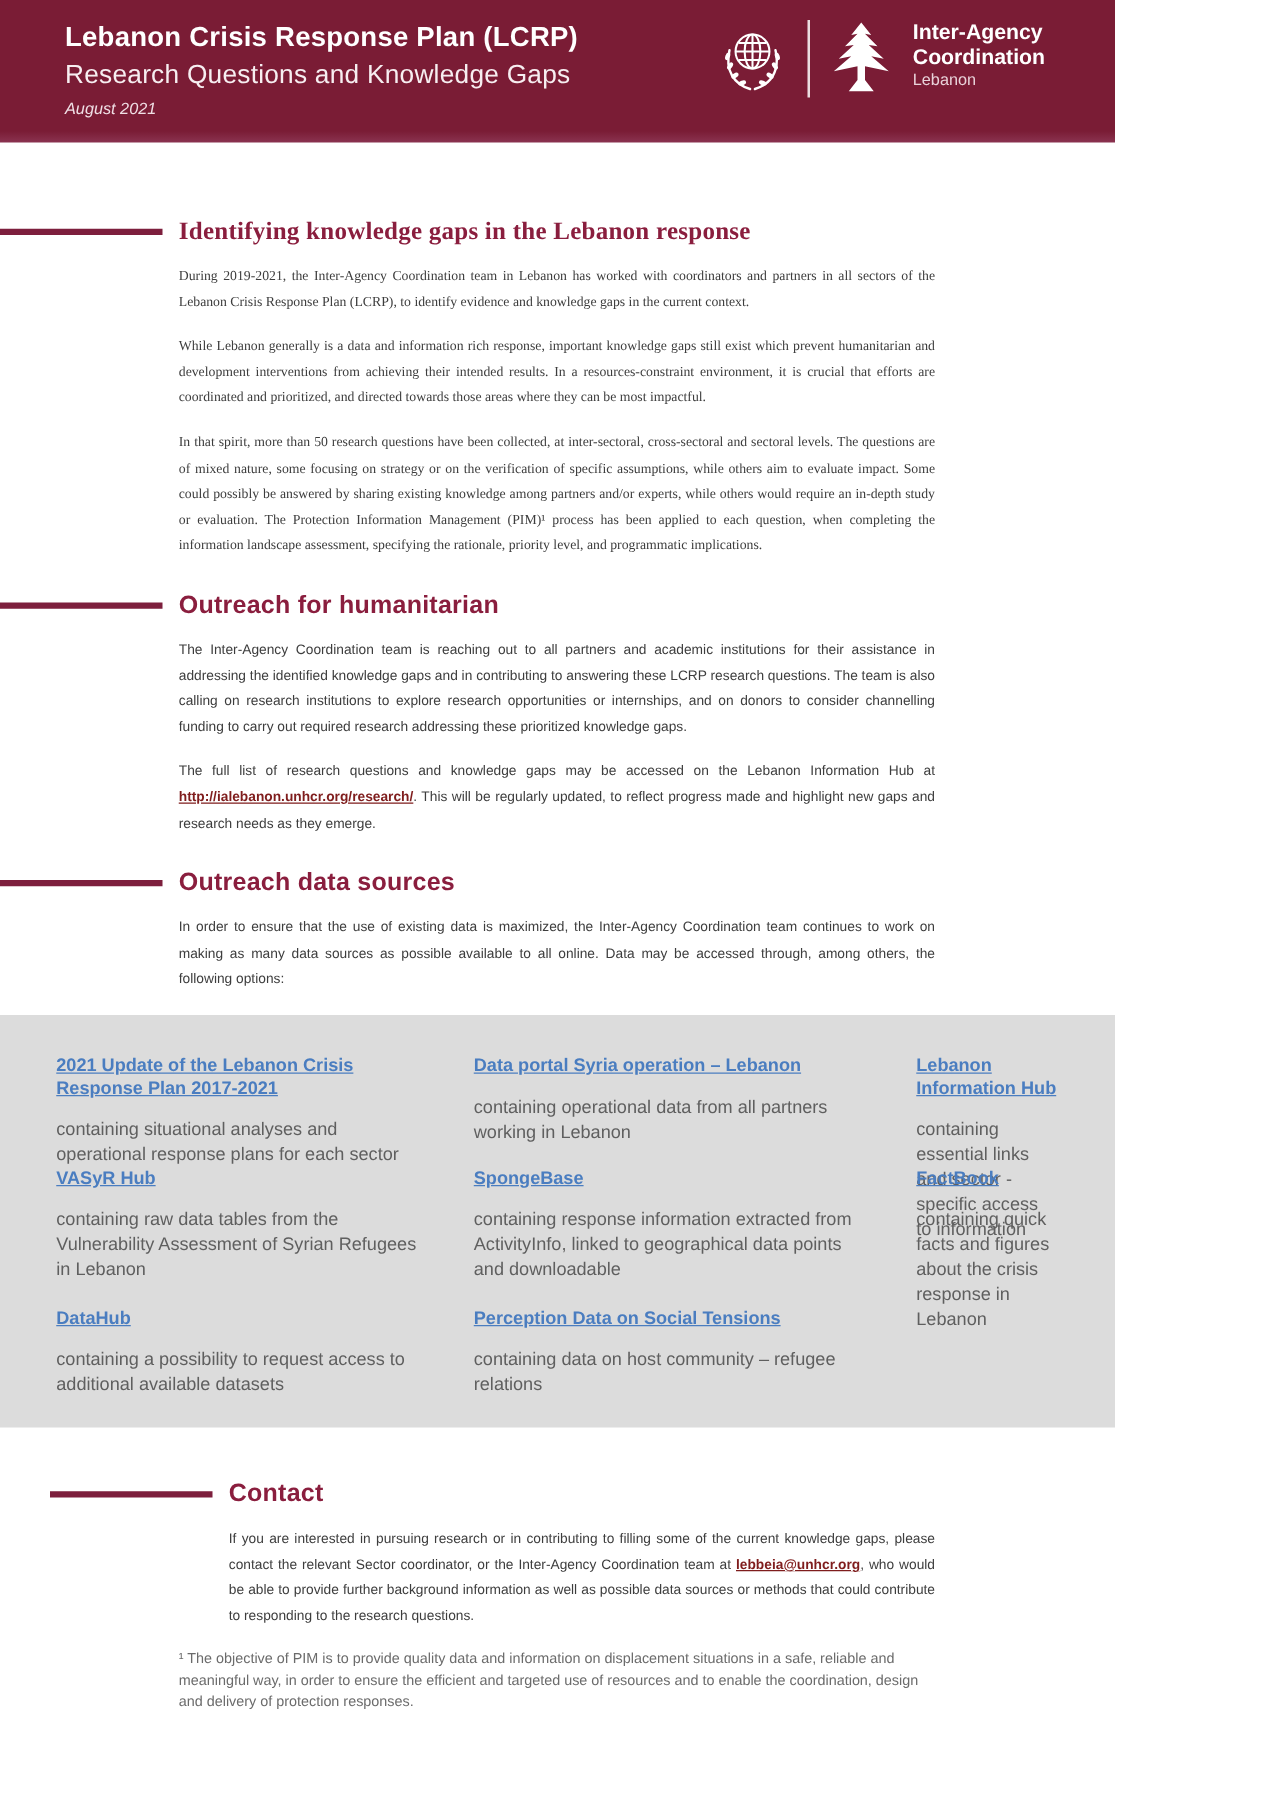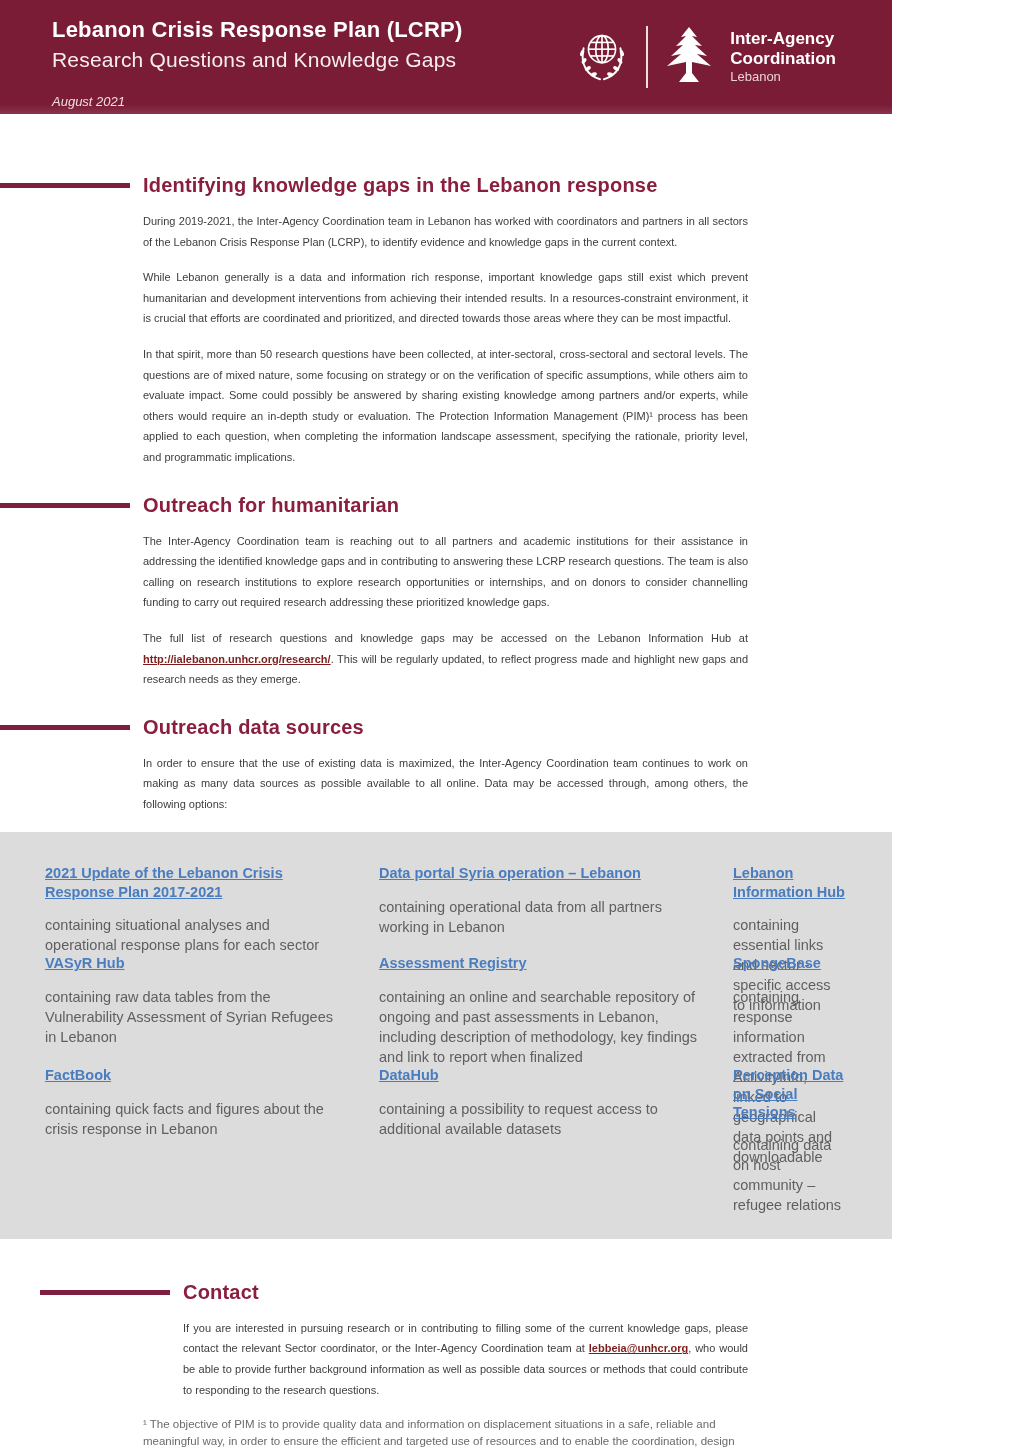--- a/index.html
+++ b/index.html
@@ -14,29 +14,29 @@
   
   .header{
     position:relative;
     height:114px;
     background:linear-gradient(#7a1c35 0 92%, #8a3350 100%);
     color:#ffffff;
   }
   .header-text{position:absolute;left:52px;top:17px;}
   .hdr-title{font-size:22px;font-weight:700;letter-spacing:.2px;line-height:1.2;}
   .hdr-sub{font-size:21px;font-weight:400;letter-spacing:.2px;margin-top:5px;color:#f7eef1;}
-  .hdr-date{font-size:13px;font-style:italic;margin-top:22px;color:#f0dfe5;}
-  .logo-block{position:absolute;right:56px;top:16px;display:flex;align-items:center;gap:13px;height:82px;}
+  .hdr-date{font-size:13px;font-style:italic;margin-top:7px;color:#f0dfe5;}
+  .logo-block{position:absolute;right:56px;top:16px;display:flex;align-items:flex-start;gap:13px;height:82px;}
   .logo-divider{width:2px;height:62px;background:#ffffff;opacity:.85;}
   .org-text{line-height:1.15;}
   .org-line{font-size:17px;font-weight:700;color:#ffffff;}
   .org-sub{font-size:13px;font-weight:400;color:#e9d3da;margin-top:2px;}
   
   .sect{position:relative;padding-left:143px;padding-right:144px;}
-  .sect-1{margin-top:60px;}
+  .sect-1{margin-top:60px;font-family:Liberation Serif, serif;}
   .sect-n{margin-top:26px;}
   .rule{position:absolute;left:0;top:9px;width:130px;height:5px;background:#7d1f3d;}
   h2.sec-head{
     margin:0;padding:0;
     color:#8a1e3e;font-size:20px;font-weight:700;letter-spacing:.2px;line-height:1.15;
   }
   .para{
     margin:14px 0 0 0;
     font-size:11px;line-height:20.6px;color:#3d3d3d;
     text-align:justify;
@@ -151,24 +151,20 @@
     </div>
     <div class="ds-item">
       <a class="ds-link">Lebanon Information Hub</a>
       <div class="ds-desc">containing essential links and sector -specific access to information</div>
     </div>
     <div class="ds-item">
       <a class="ds-link">VASyR Hub</a>
       <div class="ds-desc">containing raw data tables from the Vulnerability Assessment of Syrian Refugees in Lebanon</div>
     </div>
     <div class="ds-item">
-      <a class="ds-link">Assessment Registry</a>
-      <div class="ds-desc">containing an online and searchable repository of ongoing and past assessments in Lebanon, including description of methodology, key findings and link to report when finalized</div>
-    </div>
-    <div class="ds-item">
       <a class="ds-link">SpongeBase</a>
       <div class="ds-desc">containing response information extracted from ActivityInfo, linked to geographical data points and downloadable</div>
     </div>
     <div class="ds-item">
       <a class="ds-link">FactBook</a>
       <div class="ds-desc">containing quick facts and figures about the crisis response in Lebanon</div>
     </div>
     <div class="ds-item">
       <a class="ds-link">DataHub</a>
       <div class="ds-desc">containing a possibility to request access to additional available datasets</div>

